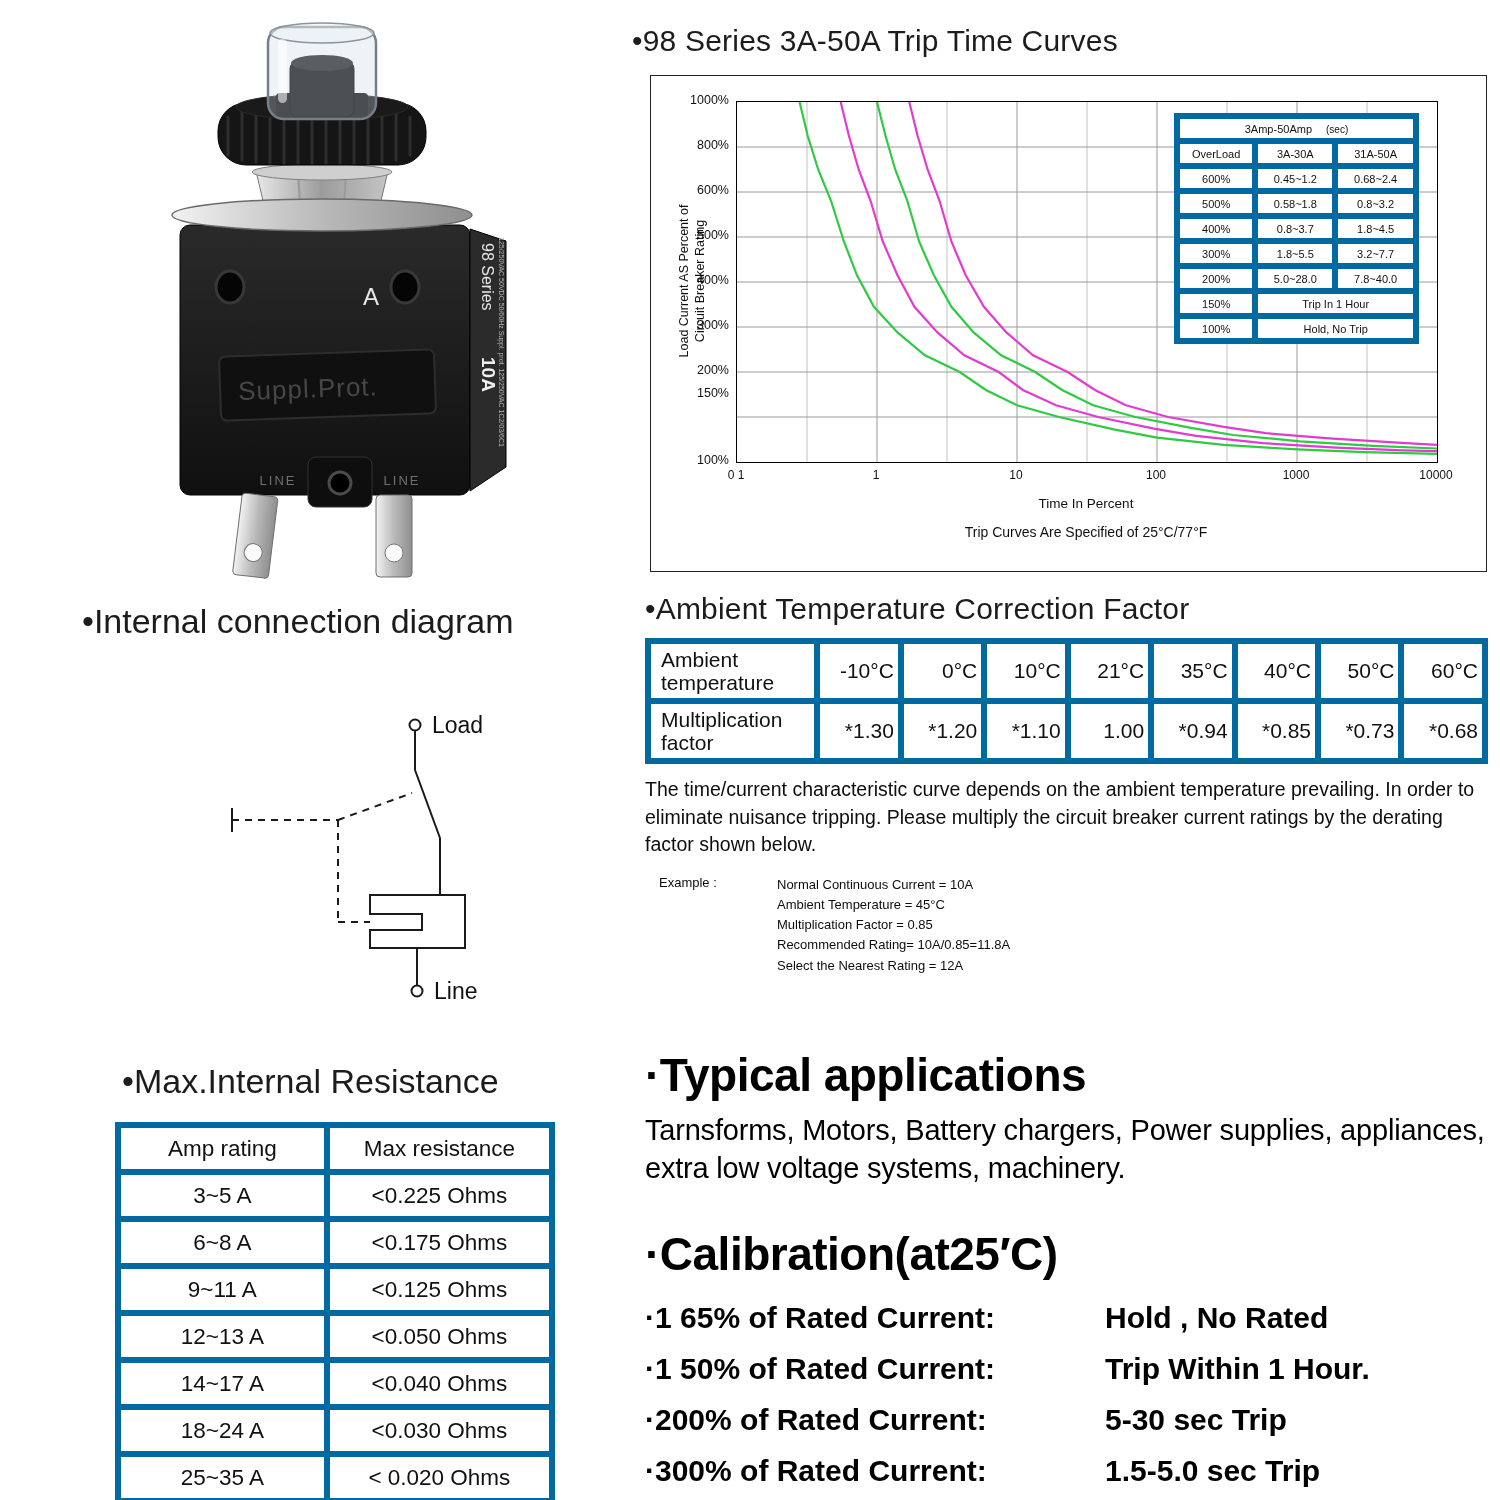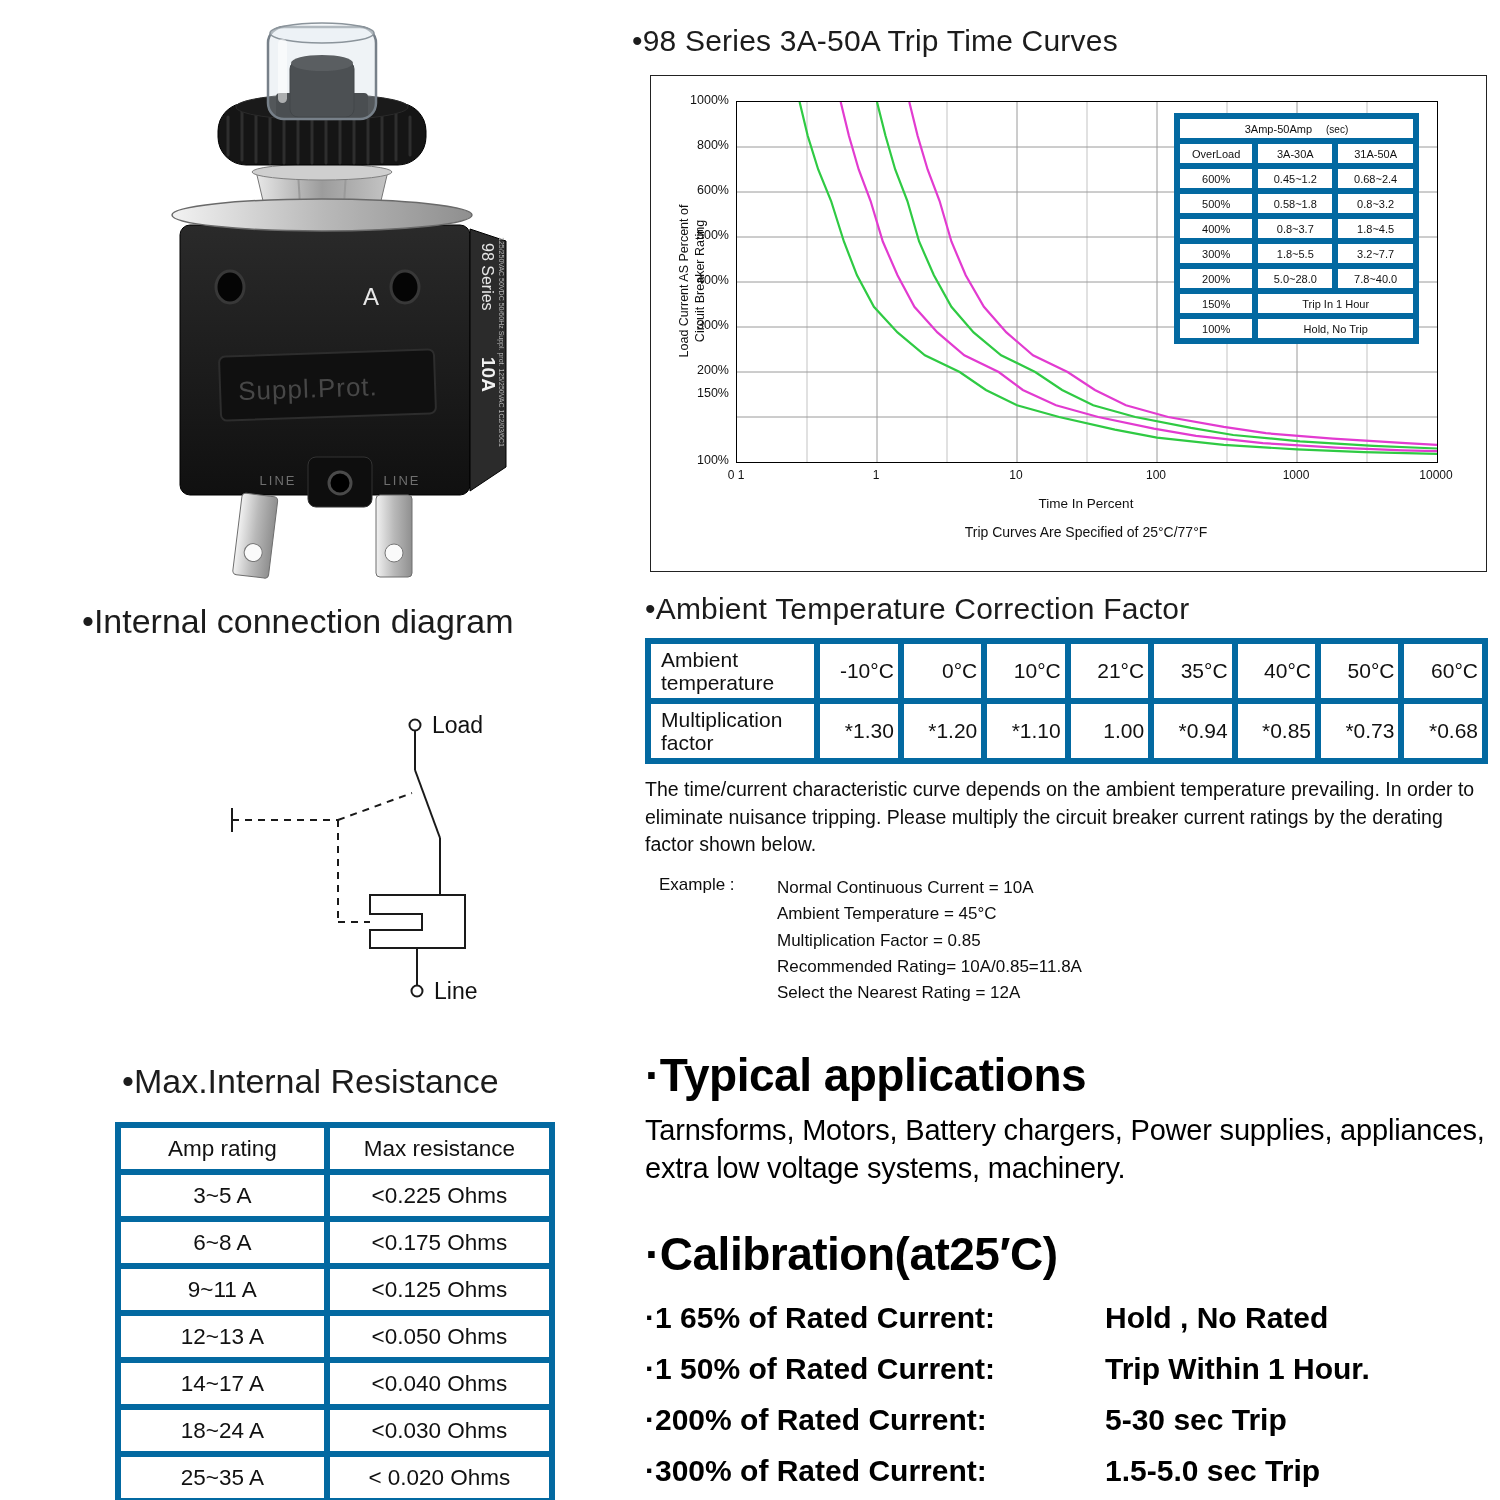--- a/index.html
+++ b/index.html
@@ -27,21 +27,21 @@
   td,th{border:6px solid #0369a1;font-weight:400;margin-top:8px;}
 
   .trip-table{position:absolute;left:523px;top:37px;width:245px;font-size:11px;}
   .trip-table td{height:19px;text-align:center;padding:0 2px;}
   .tt-unit{margin-left:14px;font-size:10px;}
 
   .ambient-table td{font-size:21px;height:54px;text-align:right;padding:0 4px;color:#111;}
   .ambient-table td.ath{text-align:left;padding-left:10px;font-size:21px;line-height:1.1;}
 
   .note-text{font-size:19.5px;line-height:1.42;color:#0d0d0d;}
-  .example{display:flex;font-size:17px;color:#0d0d0d;}
+  .example{display:flex;font-size:13px;color:#0d0d0d;}
   .example .ex-label{width:118px;flex:0 0 auto;}
   .example .ex-lines div{line-height:1.55;}
 
   .res-table td,.res-table th{font-size:22.5px;height:39px;text-align:center;color:#111;}
 
   .apps-text{font-size:29px;line-height:1.3;color:#000;margin-top:10px;letter-spacing:-0.2px;}
   .cal-list{margin-top:20px;}
   .cal-row{display:flex;font-size:30px;font-weight:800;color:#000;margin-bottom:17px;}
   .cal-row .cal-label{width:460px;flex:0 0 auto;}
 

